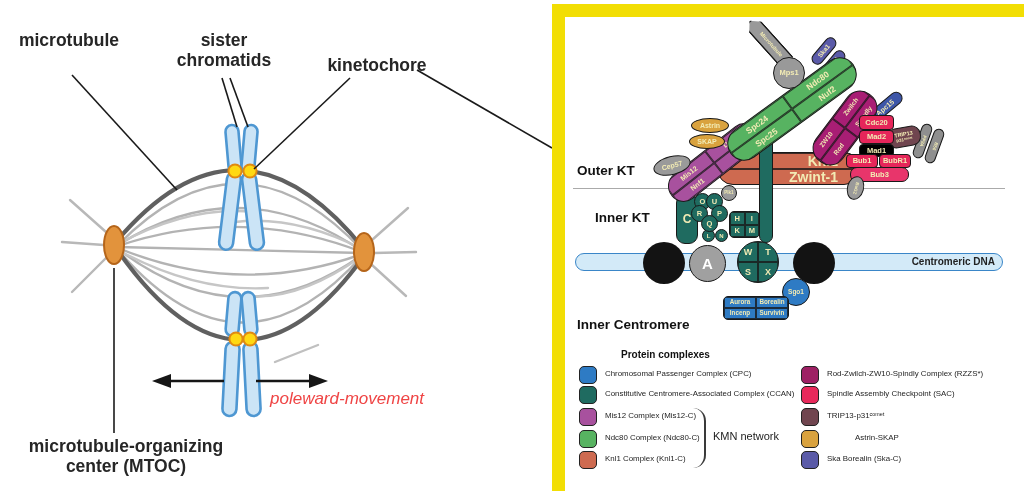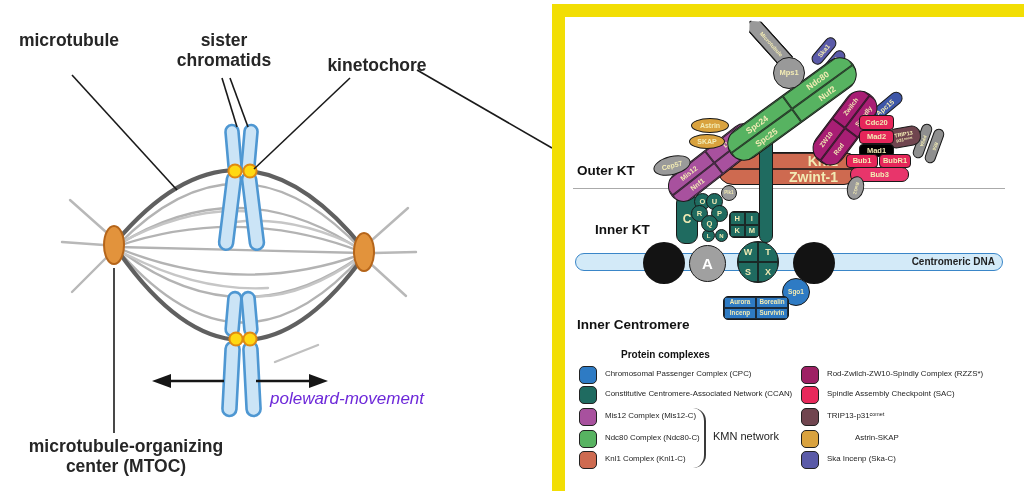--- a/index.html
+++ b/index.html
@@ -102,31 +102,31 @@
 </svg>
 
 <div class="lbl" style="left:6px;top:30px;width:126px;">
   <div>microtubule</div>
 </div>
 <div class="lbl" style="left:162px;top:30px;width:124px;">
   <div>sister</div>
   <div>chromatids</div>
 </div>
 <div class="lbl" style="left:307px;top:55px;width:140px;text-align:center;">kinetochore</div>
-<div class="lbl" style="left:270px;top:389px;width:210px;font-weight:400;font-style:italic;font-size:17px;text-align:left;color:#6d28d9;">poleward-movement</div>
+<div class="lbl" style="left:270px;top:389px;width:210px;font-weight:400;font-style:italic;font-size:17px;text-align:left;color:#ef4444;">poleward-movement</div>
 <div class="lbl" style="left:6px;top:436px;width:240px;">
   <div>microtubule-organizing</div>
   <div>center (MTOC)</div>
 </div>
 
 <div class="panel">
 
   <div class="divline" style="left:8px;top:171px;width:432px;"></div>
   <div class="zone" style="left:12px;top:146px;">Outer KT</div>
-  <div class="zone" style="left:12px;top:205px;padding-left:18px;">Inner KT</div>
+  <div class="zone" style="left:12px;top:193px;padding-left:18px;">Inner KT</div>
   <div class="zone" style="left:12px;top:300px;">Inner Centromere</div>
 
   <div class="pill" style="left:10px;top:236px;width:428px;height:18px;border-radius:9px;z-index:1;
               background:#D3EAF8;border:1.6px solid #3A86C8;justify-content:flex-end;padding-right:7px;
               color:#222;font-size:10px;">Centromeric DNA</div>
 
   <div class="pill circ" style="left:78px;top:225px;width:42px;height:42px;background:#131313;border:none;z-index:2;"></div>
   <div class="pill circ" style="left:228px;top:225px;width:42px;height:42px;background:#131313;border:none;z-index:2;"></div>
   <div class="pill circ" style="left:124px;top:228px;width:37px;height:37px;background:#A0A0A0;color:#fff;font-size:15px;z-index:3;">A</div>
   <div class="grid22 circ" style="left:172px;top:224px;width:42px;height:42px;background:#1F6B60;font-size:9px;z-index:3;">
@@ -211,34 +211,34 @@
       <span>Borealin</span>
     <span>Incenp</span>
       <span>Survivin</span>
   </div>
 
   <div class="zone" style="left:14px;top:332px;font-size:10px;padding-left:42px;">Protein complexes</div>
 
   <div class="sw" style="left: 14px; top: 349px; background-color: rgb(46, 123, 196);"></div>
   <div class="legtxt" style="left:40px;top:352px;">Chromosomal Passenger Complex (CPC)</div>
   <div class="sw" style="left: 14px; top: 369px; background-color: rgb(31, 107, 96);"></div>
-  <div class="legtxt" style="left:40px;top:372px;">Constitutive Centromere-Associated Network (CCAN)</div>
+  <div class="legtxt" style="left:40px;top:372px;">Constitutive Centromere-Associated Complex (CCAN)</div>
   <div class="sw" style="left: 14px; top: 391px; background-color: rgb(168, 81, 158);"></div>
   <div class="legtxt" style="left:40px;top:394px;">Mis12 Complex (Mis12-C)</div>
   <div class="sw" style="left: 14px; top: 413px; background-color: rgb(87, 179, 97);"></div>
   <div class="legtxt" style="left:40px;top:416px;">Ndc80 Complex (Ndc80-C)</div>
   <div class="sw" style="left: 14px; top: 434px; background-color: rgb(206, 106, 80);"></div>
   <div class="legtxt" style="left:40px;top:437px;">Knl1 Complex (Knl1-C)</div>
 
   <div style="position:absolute;left:128px;top:391px;width:13px;height:60px;border-right:2px solid #3a3a3a;border-radius:0 14px 14px 0;"></div>
   <div class="legtxt" style="left:148px;top:413px;font-size:11px;">KMN network</div>
 
   <div class="sw" style="left: 236px; top: 349px; background-color: rgb(158, 32, 100);"></div>
   <div class="legtxt" style="left:262px;top:352px;">Rod-Zwilch-ZW10-Spindly Complex (RZZS*)</div>
   <div class="sw" style="left: 236px; top: 369px; background-color: rgb(232, 41, 91);"></div>
   <div class="legtxt" style="left:262px;top:372px;">Spindle Assembly Checkpoint (SAC)</div>
   <div class="sw" style="left: 236px; top: 391px; background-color: rgb(112, 69, 79);"></div>
   <div class="legtxt" style="left:262px;top:394px;">TRIP13-p31ᶜᵒᵐᵉᵗ</div>
   <div class="sw" style="left: 236px; top: 413px; background-color: rgb(217, 162, 62);"></div>
   <div class="legtxt" style="left:262px;top:416px;margin-left:28px;">Astrin-SKAP</div>
   <div class="sw" style="left: 236px; top: 434px; background-color: rgb(90, 90, 168);"></div>
-  <div class="legtxt" style="left:262px;top:437px;">Ska Incenp (Ska-C)</div>
+  <div class="legtxt" style="left:262px;top:437px;">Ska Borealin (Ska-C)</div>
 </div>
 
 </body></html>

